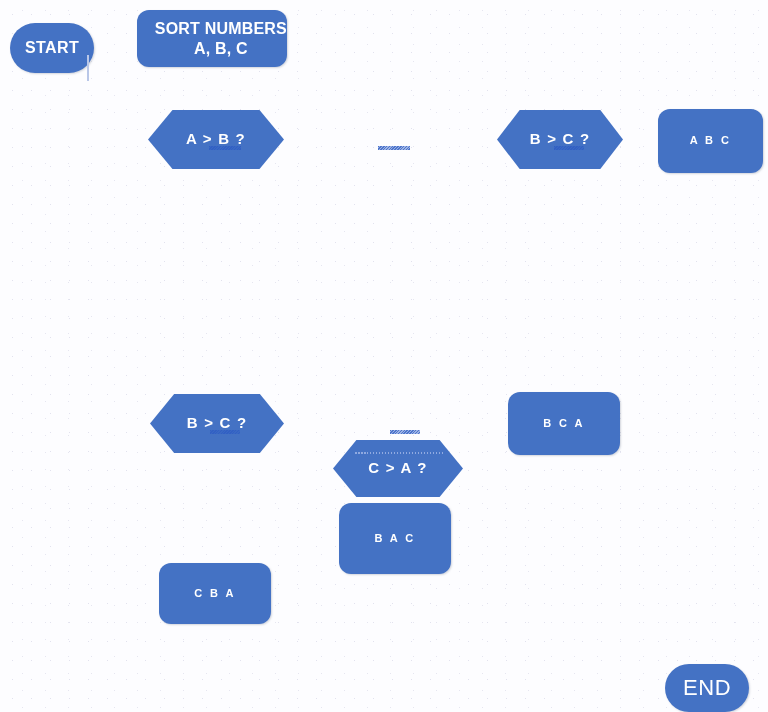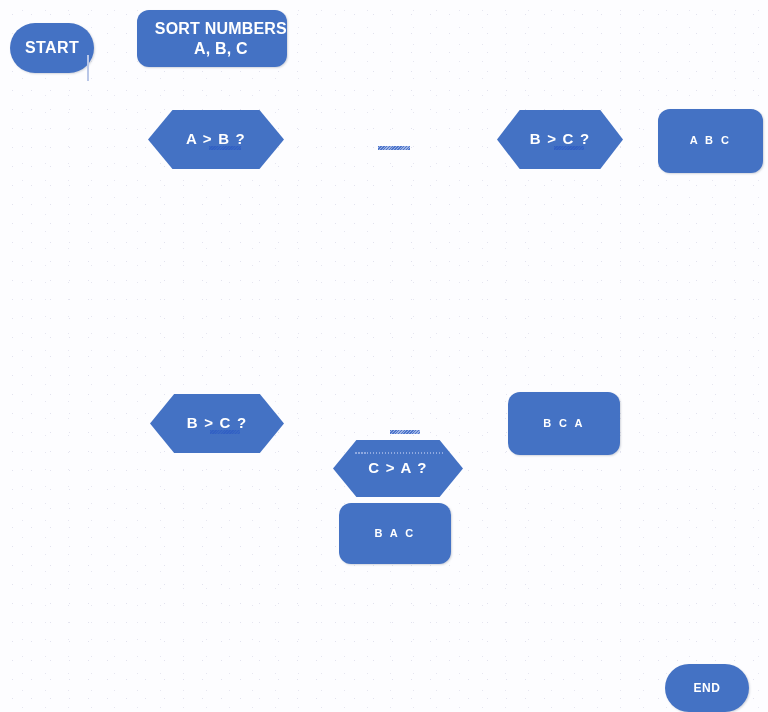--- a/index.html
+++ b/index.html
@@ -59,21 +59,21 @@
   .hex {
     background-color: #4472c4;
     clip-path: polygon(18% 0%, 82% 0%, 100% 50%, 82% 100%, 18% 100%, 0% 50%);
   }
 
   
   .t-start   { font-size: 16px; font-weight: 600; letter-spacing: 0.4px; }
   .t-title   { font-size: 16px; font-weight: 600; letter-spacing: 0.2px; justify-content: flex-end; }
   .t-hex     { font-size: 15px; font-weight: 600; letter-spacing: 1.2px; }
   .t-perm    { font-size: 11px; font-weight: 600; letter-spacing: 2.4px; }
-  .t-end     { font-size: 12px; font-weight: 700; letter-spacing: 0.6px; }
+  .t-end     { font-size: 22px; font-weight: 400; letter-spacing: 0.6px; }
 
   
   .squiggle {
     position: absolute;
     height: 4px;
     background-image: repeating-linear-gradient(
         135deg, #2f5ec4 0 1px, rgba(47,94,196,0) 1px 2px);
     background-color: rgba(47,94,196,0.55);
     opacity: 0.85;
     pointer-events: none;
@@ -136,22 +136,25 @@
   <div class="node hex t-hex" style="left:333px; top:396px; width:130px; height:57px;margin-top:44px;">
     <span class="label">C &gt; A ?</span>
   </div>
   <div class="squiggle" style="left:390px; top:430px; width:30px;"></div>
   <div class="dotted-edge" style="left:355px; top:452px; width:88px;"></div>
 
   <div class="node rect t-perm" style="left:508px; top:392px; width:112px; height:63px;text-align:right;">
     <span class="label">B C A</span>
   </div>
 
-  <div class="node rect t-perm" style="left:339px; top:503px; width:112px; height:61px;">
+  <div class="node rect t-perm" style="left:339px; top:503px; width:112px; height:71px;">
     <span class="label">B A C</span>
   </div>
 
+  <div class="node rect t-perm" style="left:159px; top:563px; width:112px; height:61px;">
+    <span class="label">C B A</span>
+  </div>
 
   <div class="node pill t-end" style="left:665px; top:655px; width:84px; height:48px;">
     <span class="label">END</span>
   </div>
 
 </div>
 
 </body></html>

